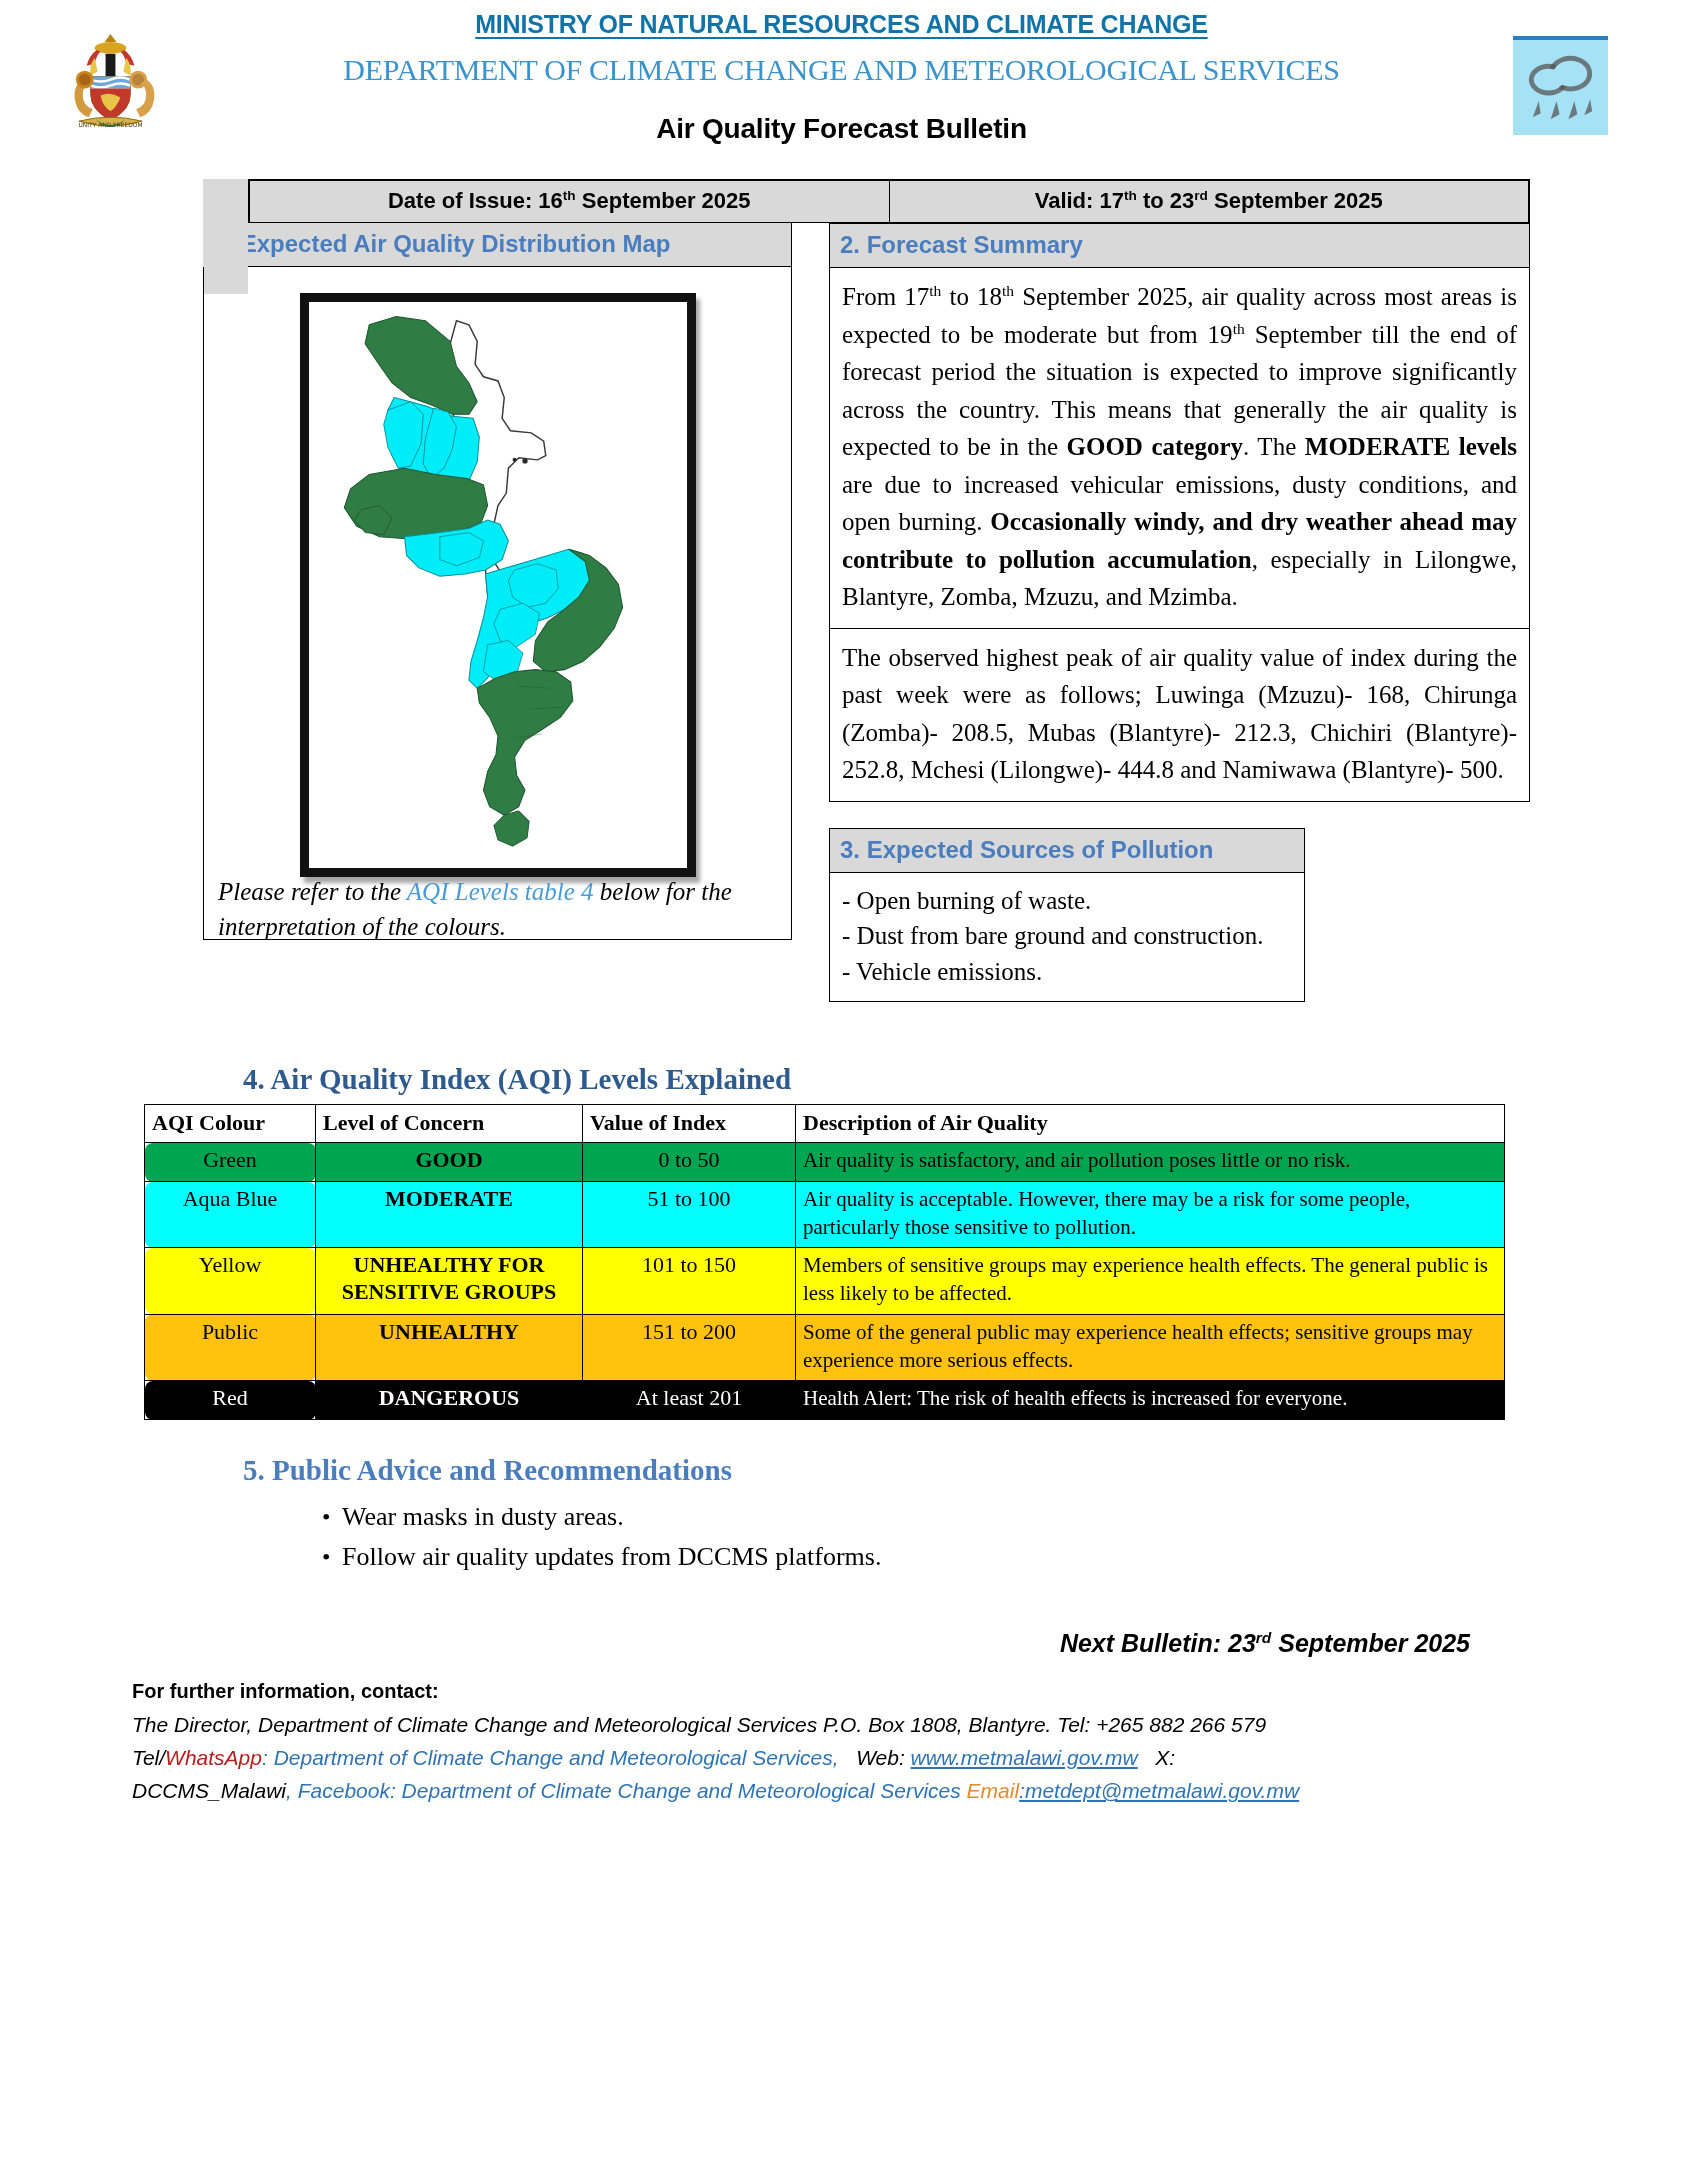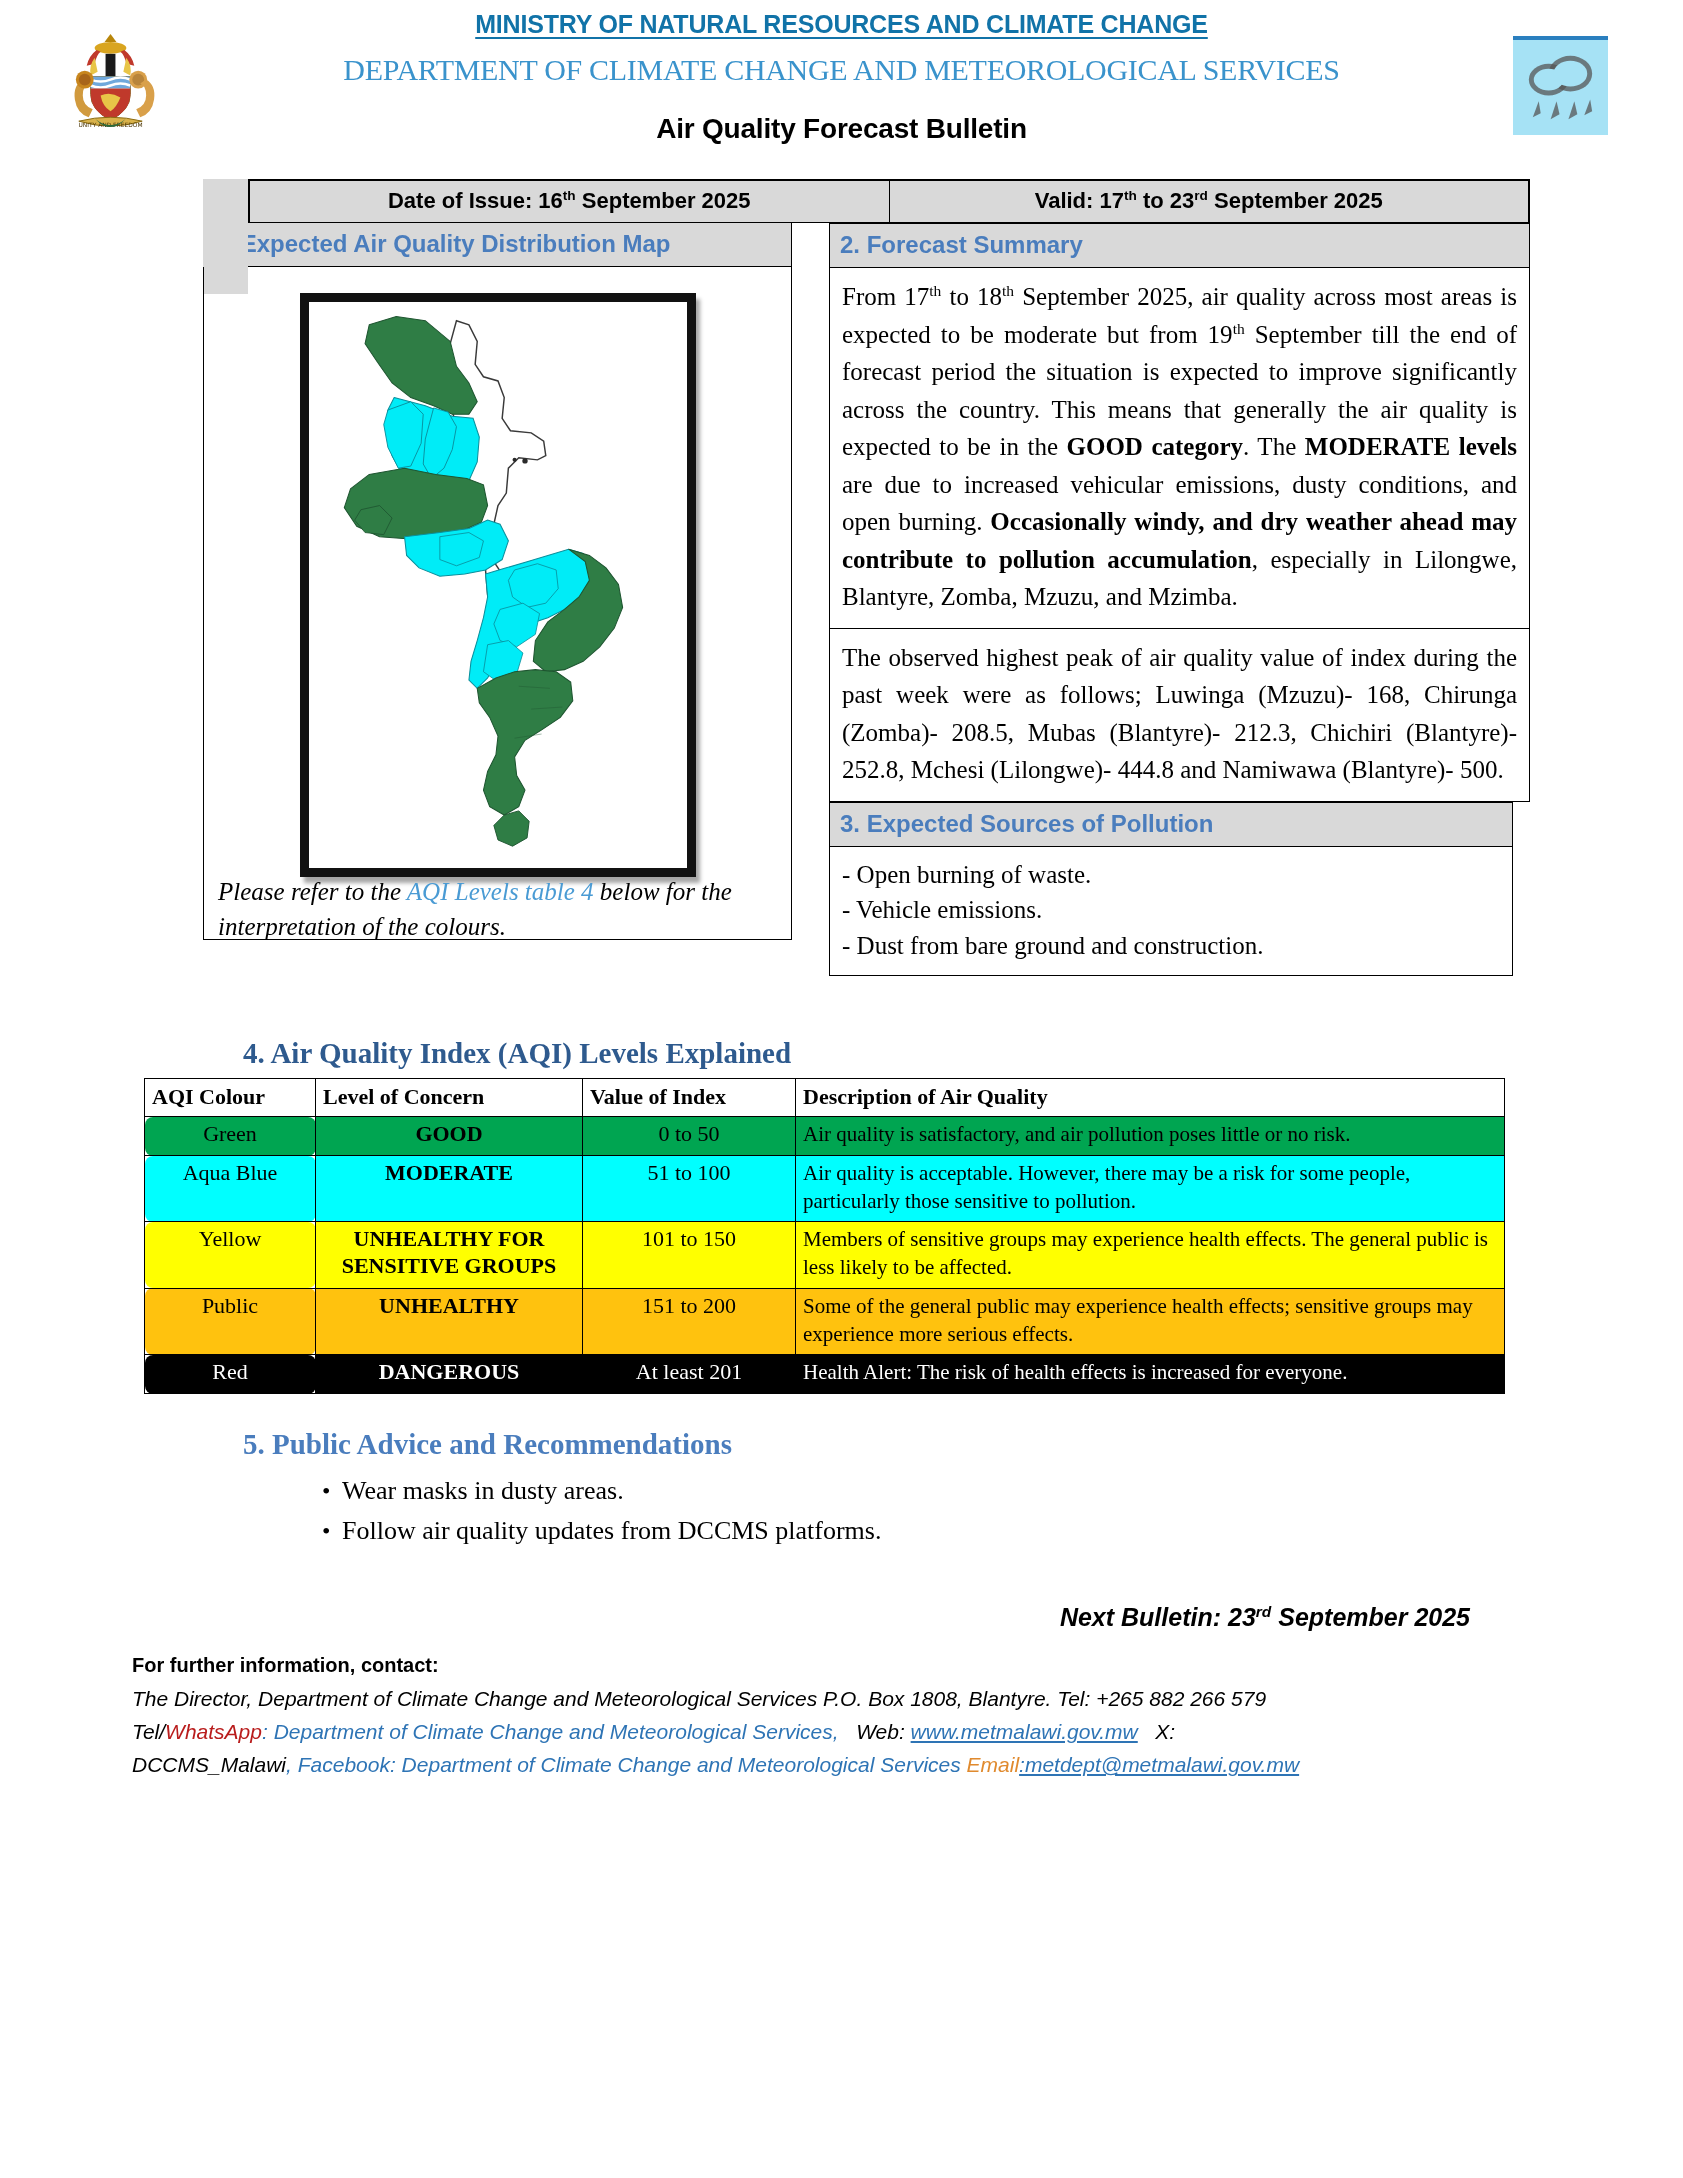--- a/index.html
+++ b/index.html
@@ -176,21 +176,21 @@
     font-family: "Liberation Serif", serif;
     font-size: 25px;
     line-height: 1.5;
     text-align: justify;
     text-justify: inter-word;
     margin: 0;
   }
   .para b { font-weight: bold; }
 
   
-  .sources-wrap { width: 684px; }
+  .sources-wrap { margin-top: 26px; width: 476px; }
   .source-line {
     font-family: "Liberation Serif", serif;
     font-size: 25px;
     line-height: 1.42;
   }
 
   
   .aqi-section { margin-top: 61px; padding-left: 144px; }
   .aqi-title {
     font-family: "Liberation Serif", serif;
@@ -403,22 +403,22 @@
       </div>
 
       <div class="cell-box">
         <p class="para">The observed highest peak of air quality value of index during the past week were as follows; Luwinga (Mzuzu)- 168, Chirunga (Zomba)- 208.5, Mubas (Blantyre)- 212.3, Chichiri (Blantyre)- 252.8, Mchesi (Lilongwe)- 444.8 and Namiwawa (Blantyre)- 500.</p>
       </div>
 
       <div class="sources-wrap">
         <div class="sec-head boxed">3. Expected Sources of Pollution</div>
         <div class="cell-box">
           <div class="source-line">- Open burning of waste.</div>
+          <div class="source-line">- Dust from bare ground and construction.</div>
           <div class="source-line">- Vehicle emissions.</div>
-          <div class="source-line">- Dust from bare ground and construction.</div>
         </div>
       </div>
     </div>
   </div>
 </div>
 
 <div class="aqi-section">
   <div class="aqi-title">4. Air Quality Index (AQI) Levels Explained</div>
   <table class="aqi">
     <thead>

